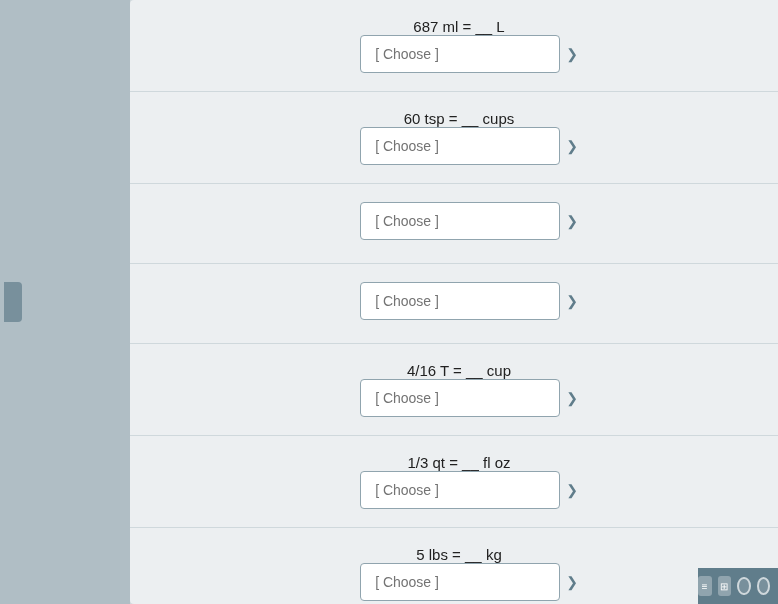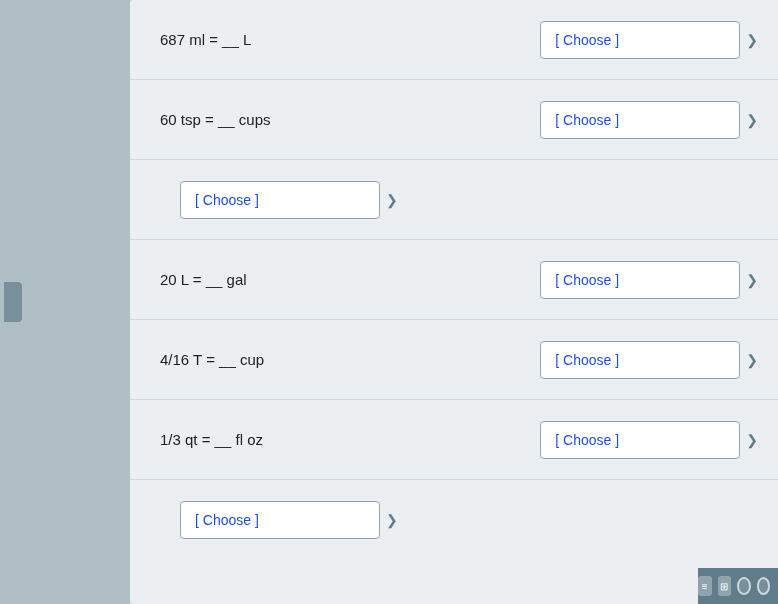--- a/index.html
+++ b/index.html
@@ -37,20 +37,21 @@
       overflow-y: auto;
       padding: 0;
     }
 
     .question-row {
       display: flex;
       align-items: center;
       border-bottom: 1px solid #cfd8dc;
       padding: 18px 20px 18px 30px;
       min-height: 80px;
+      flex-direction: column;
     }
 
     .question-row:last-child {
       border-bottom: none;
     }
 
     .question-text {
       flex: 1;
       font-size: 15px;
       color: #212121;
@@ -63,21 +64,21 @@
       margin-left: 20px;
     }
 
     .dropdown-select {
       width: 200px;
       padding: 10px 14px;
       border: 1.5px solid #90a4ae;
       border-radius: 4px;
       background: #ffffff;
       font-size: 14px;
-      color: #1d4ed8;
+      color: #737373;
       appearance: none;
       cursor: pointer;
       outline: none;
     }
 
     .chevron-icon {
       margin-left: 6px;
       color: #607d8b;
       font-size: 14px;
       pointer-events: none;
@@ -151,41 +152,41 @@
           <span class="chevron-icon">❯</span>
         </div>
       </div>
       <div class="question-row">
         <div class="dropdown-container">
           <select class="dropdown-select"><option value="[ Choose ]">[ Choose ]</option><option value="0.687">0.687</option><option value="0.75">0.75</option><option value="1.25">1.25</option><option value="5.28">5.28</option><option value="10.57">10.57</option><option value="25.36">25.36</option><option value="2.268">2.268</option></select>
           <span class="chevron-icon">❯</span>
         </div>
       </div>
       <div class="question-row">
-        <span class="question-text">20 L = __ gal</span>
         <div class="dropdown-container">
           <select class="dropdown-select"><option value="[ Choose ]">[ Choose ]</option><option value="0.687">0.687</option><option value="0.75">0.75</option><option value="1.25">1.25</option><option value="5.28">5.28</option><option value="10.57">10.57</option><option value="25.36">25.36</option><option value="2.268">2.268</option></select>
           <span class="chevron-icon">❯</span>
         </div>
       </div>
       <div class="question-row">
         <span class="question-text">4/16 T = __ cup</span>
         <div class="dropdown-container">
           <select class="dropdown-select"><option value="[ Choose ]">[ Choose ]</option><option value="0.687">0.687</option><option value="0.75">0.75</option><option value="1.25">1.25</option><option value="5.28">5.28</option><option value="10.57">10.57</option><option value="25.36">25.36</option><option value="2.268">2.268</option></select>
           <span class="chevron-icon">❯</span>
         </div>
       </div>
       <div class="question-row">
         <span class="question-text">1/3 qt = __ fl oz</span>
         <div class="dropdown-container">
           <select class="dropdown-select"><option value="[ Choose ]">[ Choose ]</option><option value="0.687">0.687</option><option value="0.75">0.75</option><option value="1.25">1.25</option><option value="5.28">5.28</option><option value="10.57">10.57</option><option value="25.36">25.36</option><option value="2.268">2.268</option></select>
           <span class="chevron-icon">❯</span>
         </div>
       </div>
       <div class="question-row">
+        <span class="question-text">5 lbs = __ kg</span>
         <div class="dropdown-container">
           <select class="dropdown-select"><option value="[ Choose ]">[ Choose ]</option><option value="0.687">0.687</option><option value="0.75">0.75</option><option value="1.25">1.25</option><option value="5.28">5.28</option><option value="10.57">10.57</option><option value="25.36">25.36</option><option value="2.268">2.268</option></select>
           <span class="chevron-icon">❯</span>
         </div>
       </div>
     </div>
 </div>
 
 <div class="bottom-bar">
   <div class="bottom-icon">≡</div>

